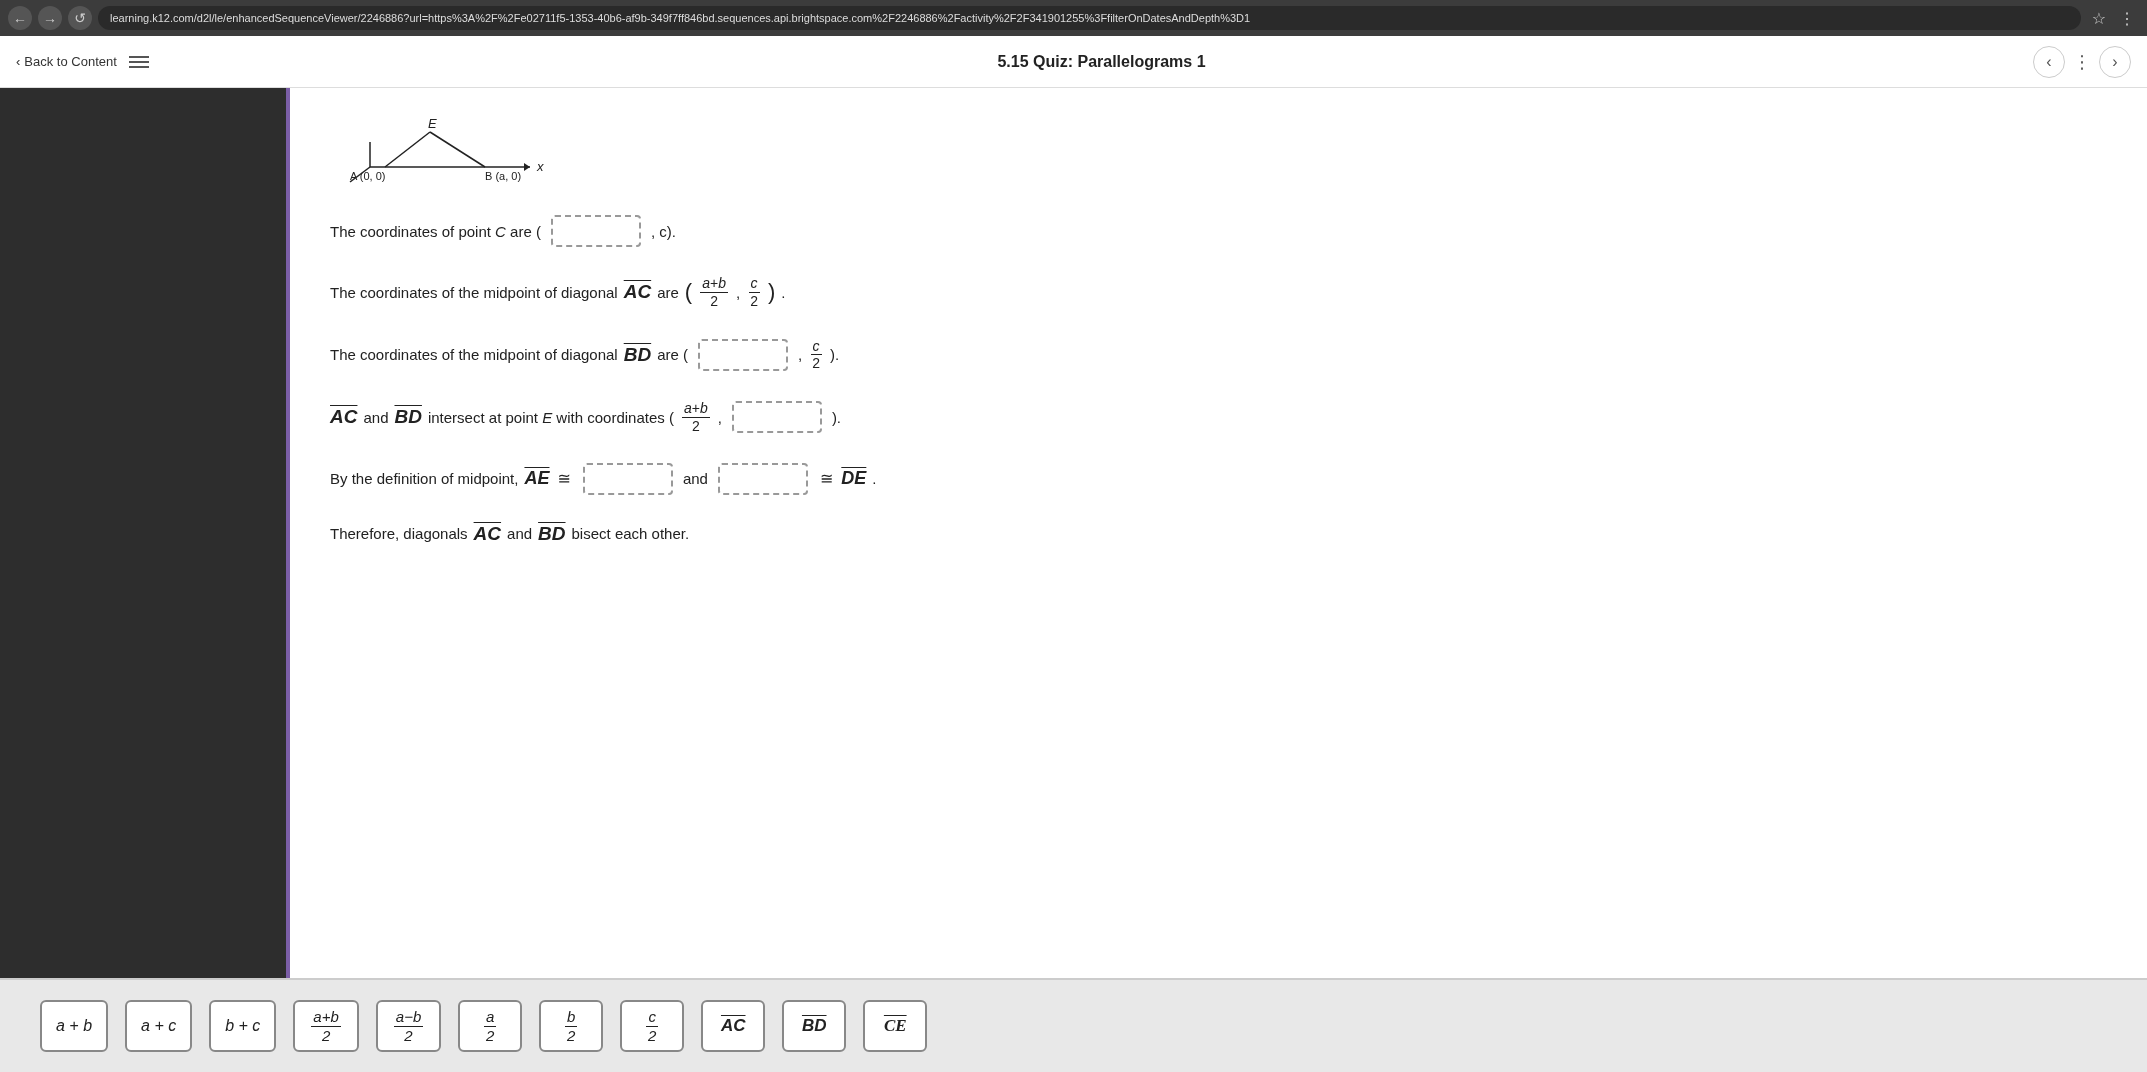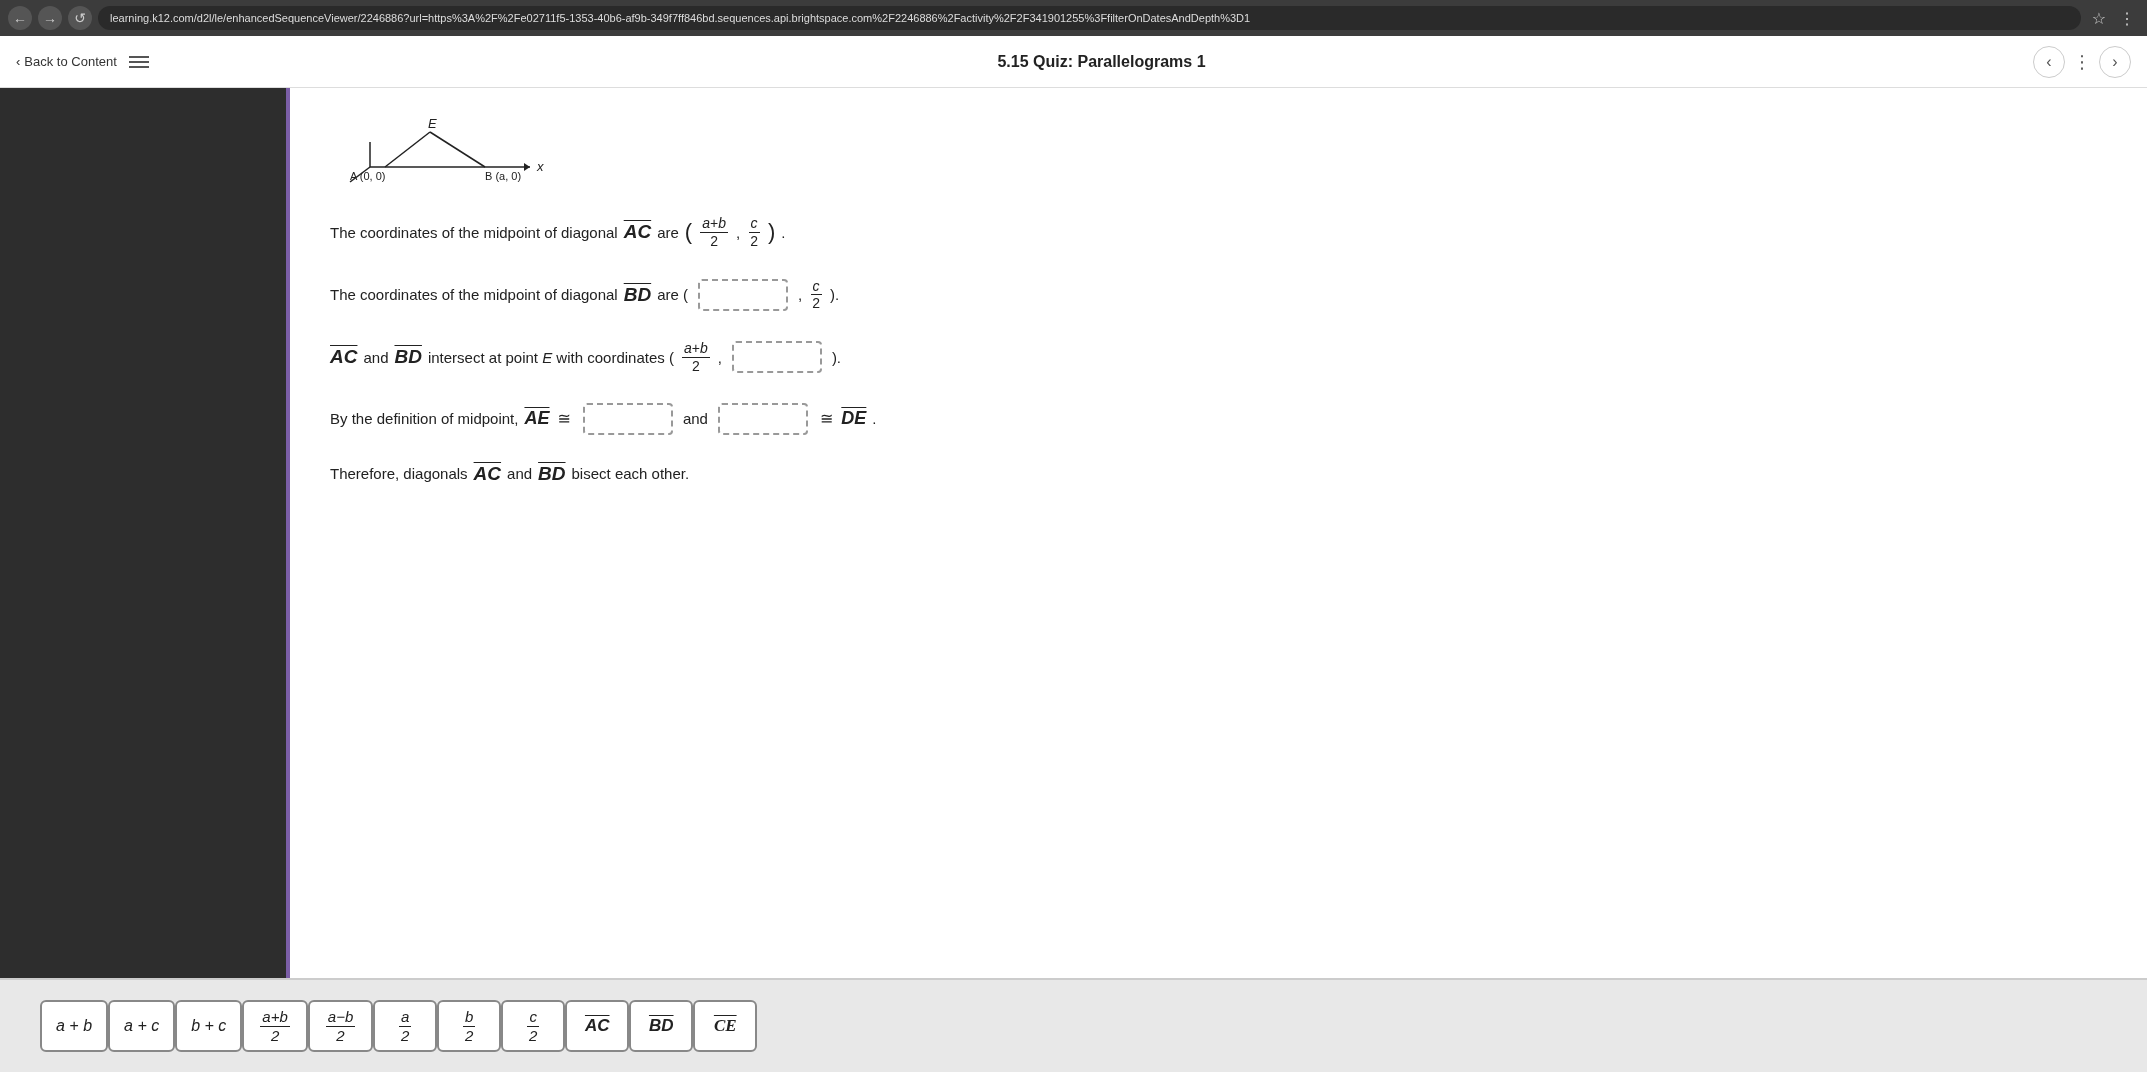--- a/index.html
+++ b/index.html
@@ -218,21 +218,21 @@
       margin: 0 2px;
     }
 
     
     .answer-bank {
       background: #e8e8e8;
       border-top: 2px solid #ccc;
       padding: 20px 40px;
       display: flex;
       flex-wrap: wrap;
-      gap: 0;
+      gap: 17px;
       align-items: center;
     }
 
     .answer-tile {
       display: inline-flex;
       align-items: center;
       justify-content: center;
       min-width: 64px;
       height: 52px;
       padding: 6px 14px;
@@ -313,20 +313,25 @@
 
           <text x="20" y="68" font-size="11" fill="#222">A (0, 0)</text>
 
           <text x="155" y="68" font-size="11" fill="#222">B (a, 0)</text>
 
           <line x1="40" y1="55" x2="20" y2="70" stroke="#222" stroke-width="1.5"></line>
         </svg>
       </div>
 
 
+      <div class="proof-row">
+        <span>The coordinates of point <em>C</em> are (</span>
+        <div class="drop-box"></div>
+        <span>, c).</span>
+      </div>
 
       <div class="proof-row">
         <span>The coordinates of the midpoint of diagonal</span>
         <span class="overline-text" style="font-size:19px; font-style:italic; font-weight:bold; text-decoration:overline;">AC</span>
         <span>are</span>
         <span class="coord-parens">(</span>
         <span class="math-frac">
           <span class="numerator"><em>a</em>+<em>b</em></span>
           <span class="denominator">2</span>
         </span>

